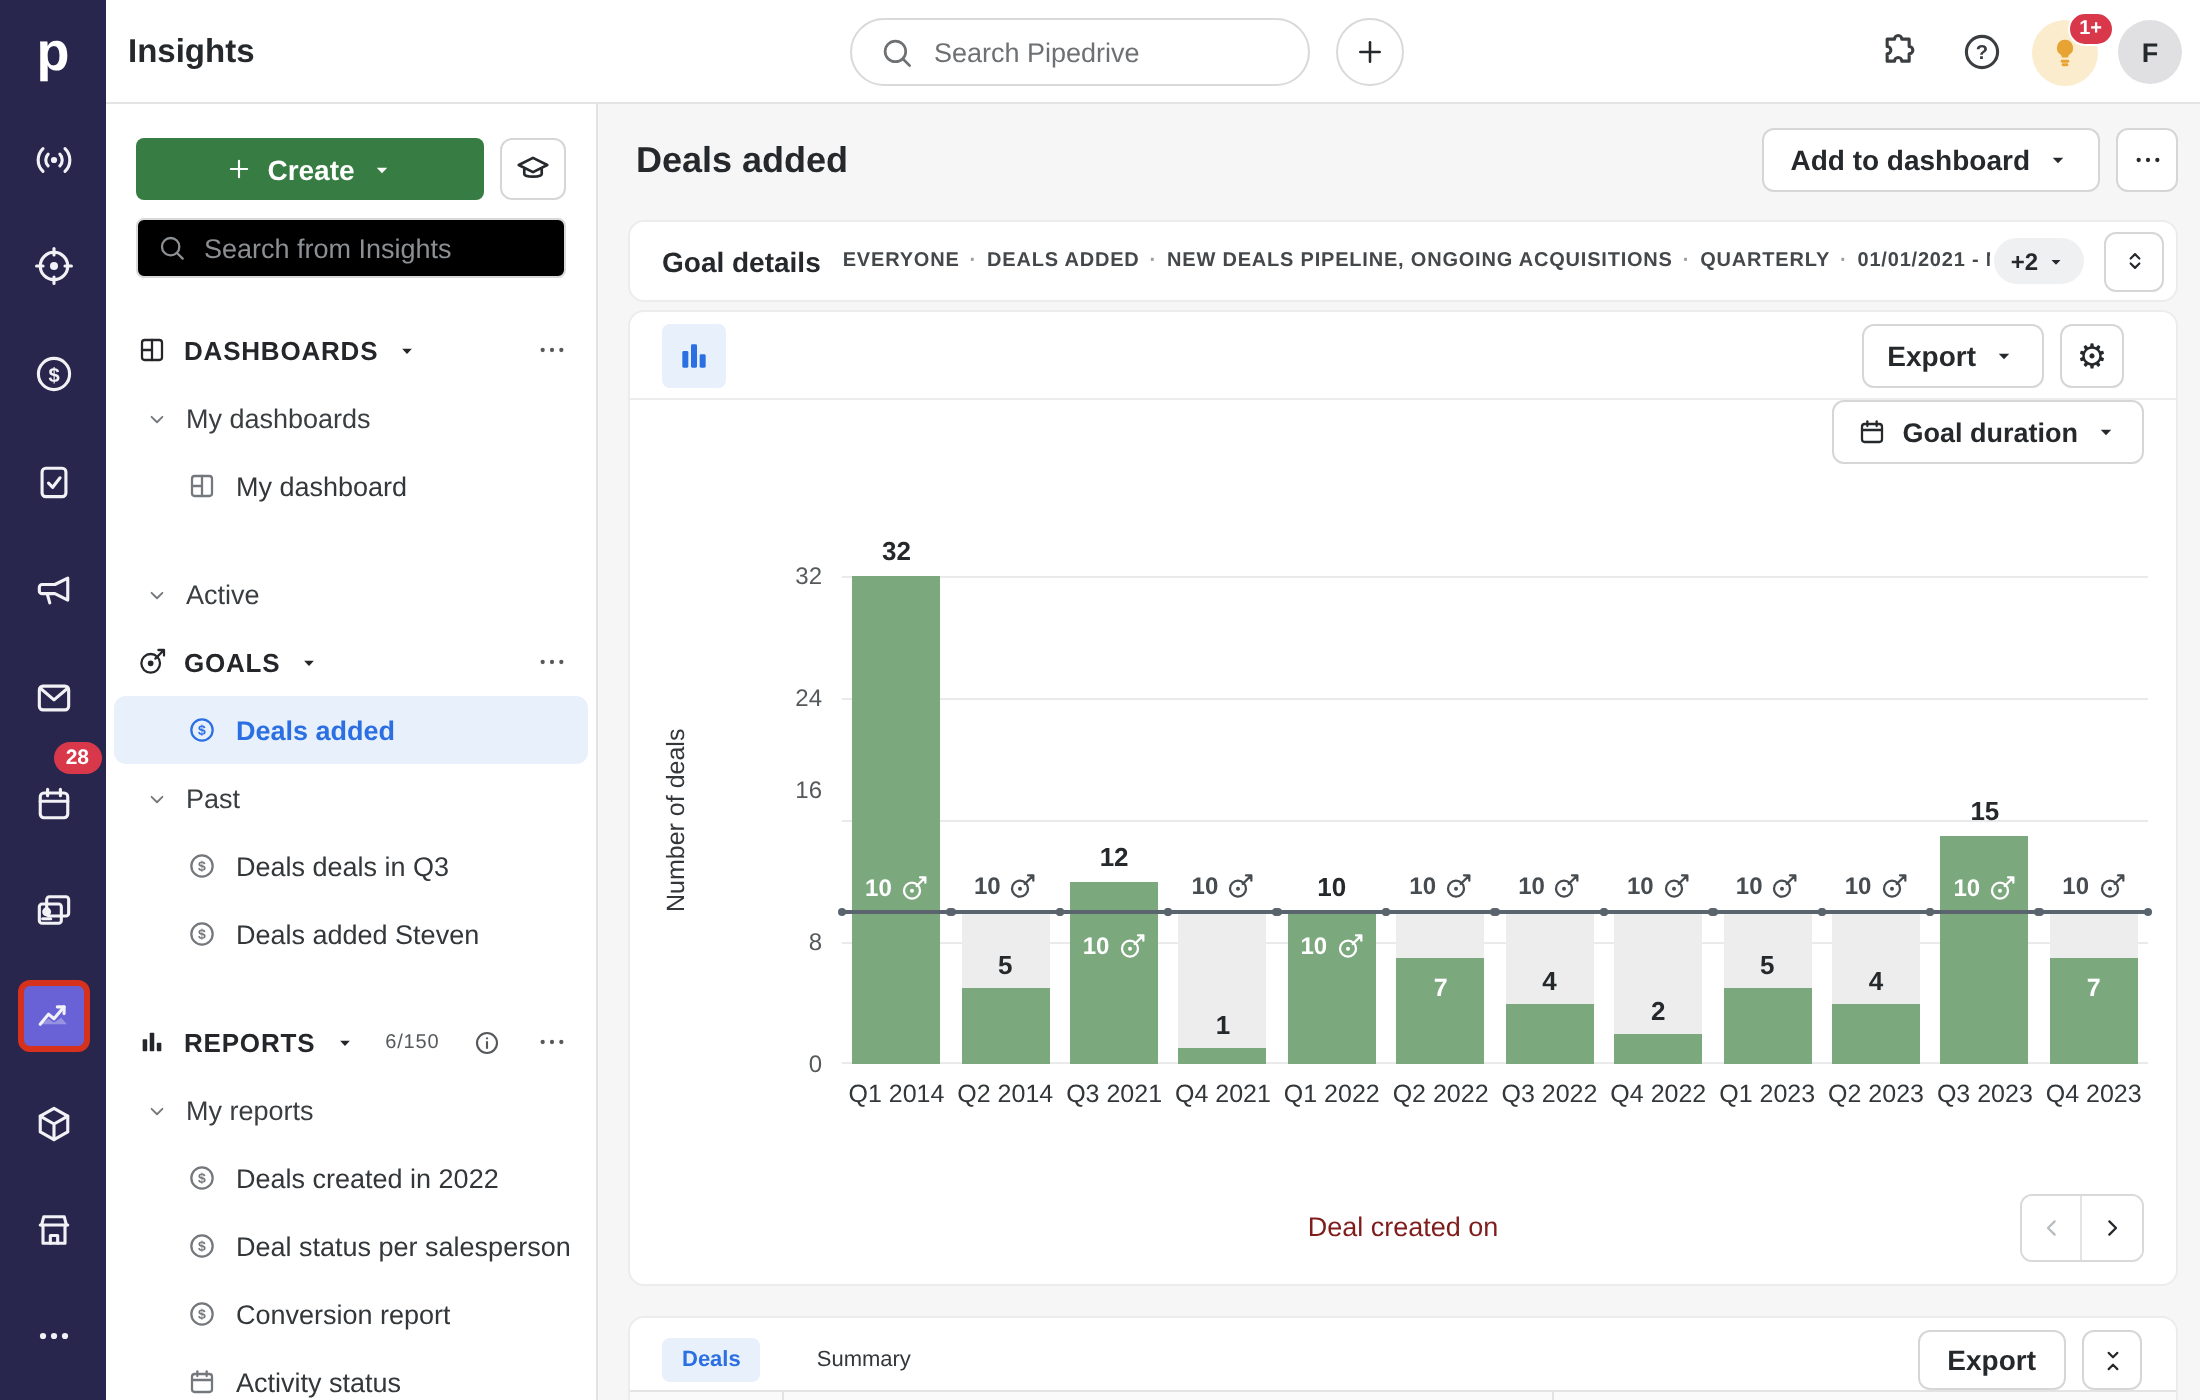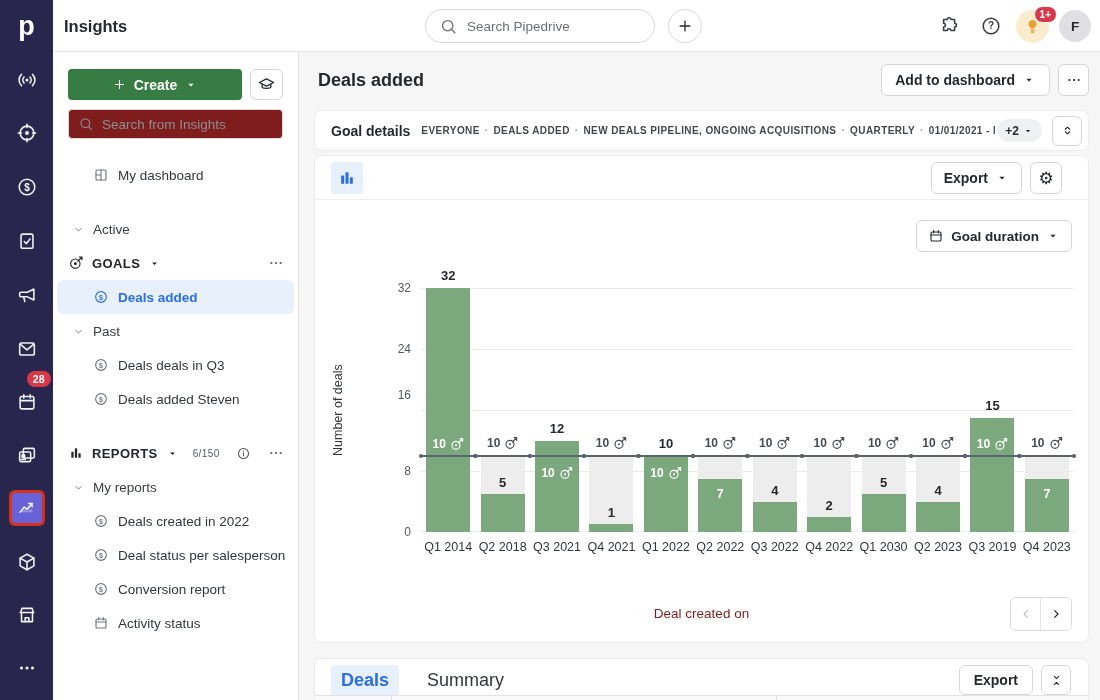--- a/index.html
+++ b/index.html
@@ -48,21 +48,21 @@
   
   .sidebar { position:absolute; left:53px; top:52px; width:246px; height:648px; background:#fff;
              border-right:1px solid #e2e2e2; z-index:4; }
   .create-row { position:absolute; top:17px; left:15px; right:15px; display:flex; gap:8px; }
   .create-btn { flex:1; height:31px; background:#377d43; color:#fff; border-radius:4px;
                 display:flex; align-items:center; justify-content:center; gap:7px;
                 font-size:14px; font-weight:700; cursor:pointer; }
   .learn-btn { width:33px; height:31px; }
   .sidebar-search { position:absolute; top:57px; left:15px; right:15px; height:30px;
                     border:1px solid #d9d9d9; border-radius:4px; display:flex; align-items:center;
-                    gap:8px; padding:0 9px; color:#8d9093; font-size:13.5px; background:#7f1d1d; }
+                    gap:8px; padding:0 9px; color:#8d9093; font-size:13.5px; background:#000000; }
   .side-nav { position:absolute; top:106px; left:0; right:0; }
   .nav-row { height:34px; display:flex; align-items:center; font-size:13.5px; color:#33373a;
              cursor:pointer; }
   .nav-row .lbl { white-space:nowrap; overflow:hidden; text-overflow:ellipsis; }
   .nav-section + .nav-section { margin-top:20px; }
   .sec-head { padding:0 14px 0 15px; gap:8px; font-size:13px; font-weight:700; letter-spacing:.4px;
               color:#24262a; }
   .sec-head .spacer { flex:1; }
   .sec-head .meta { font-size:10px; font-weight:400; color:#55595c; margin-left:6px; }
   .sec-head .ic-info { color:#55595c; margin-left:8px; }
@@ -97,21 +97,21 @@
 
   .chart-card { position:absolute; left:15px; right:11px; top:103px; height:488px; background:#fff;
                 border:1px solid #ececec; border-radius:8px; }
   .chart-toolbar { position:absolute; top:0; left:0; right:0; height:44px; border-bottom:1px solid #ececec; }
   .chart-type-btn { position:absolute; left:16px; top:6px; width:32px; height:32px; background:#e7f0fb;
                     border-radius:4px; color:#2b6fe3; display:flex; align-items:center; justify-content:center;
                     cursor:pointer; }
   .export-btn { position:absolute; right:66px; top:6px; height:32px; padding:0 12px;
                 font-size:14px; font-weight:600; }
   .gear-btn { position:absolute; right:26px; top:6px; width:32px; height:32px; font-size:17px; }
-  .goal-duration-btn { position:absolute; right:16px; top:64px; height:32px; padding:0 11px;
+  .goal-duration-btn { position:absolute; right:16px; top:44px; height:32px; padding:0 11px;
                        font-size:13.5px; font-weight:600; }
 
   .ylabel { position:absolute; left:14px; top:132px; height:244px; width:18px;
             writing-mode:vertical-rl; transform:rotate(180deg); display:flex; align-items:center;
             justify-content:center; font-size:12.5px; color:#33373a; }
   .yticks { position:absolute; left:56px; top:132px; width:40px; height:244px; }
   .ytick { position:absolute; right:0; width:40px; text-align:right; font-size:12px; color:#55595c; }
   .plot { position:absolute; left:106px; top:132px; width:653px; height:244px; }
   .gridline { position:absolute; left:0; right:0; height:1px; background:#e9eaeb; }
   .slots { position:absolute; inset:0; display:flex; }
@@ -134,21 +134,21 @@
                         font-size:13.5px; color:#7f1d1d; }
   .pager { position:absolute; right:16px; top:441px; display:flex; border:1px solid #d9d9d9;
            border-radius:6px; overflow:hidden; background:#fff; }
   .pager-btn { width:30px; height:32px; display:flex; align-items:center; justify-content:center;
                cursor:pointer; background:#fff; }
   .pager-btn.prev { color:#b9bcbe; border-right:1px solid #e4e4e4; }
 
   .bottom-panel { position:absolute; left:15px; right:11px; top:606px; height:42px; background:#fff;
                   border:1px solid #ececec; border-radius:8px 8px 0 0; }
   .tabs { position:absolute; left:16px; top:7px; display:flex; align-items:center; gap:18px; height:28px; }
-  .tab { font-size:18px; color:#33373a; cursor:pointer; padding:5px 10px; border-radius:4px; }
+  .tab { font-size:11px; color:#33373a; cursor:pointer; padding:5px 10px; border-radius:4px; }
   .tab.active { background:#e7f0fb; color:#2b6fe3; font-weight:700; }
   .bottom-export-btn { position:absolute; right:55px; top:6px; height:30px; padding:0 14px;
                        font-size:14px; font-weight:600; }
   .collapse-btn { position:absolute; right:17px; top:6px; width:30px; height:30px; }
   .table-strip { position:absolute; left:0; right:0; top:36px; height:6px; background:#fafafa;
                  border-top:1px solid #e3e3e3; }
   .col-div { position:absolute; top:0; bottom:0; width:1px; background:#e3e3e3; }
 </style>
 </head>
 <body>
@@ -342,20 +342,51 @@
     <span>
         <svg width="16" height="16" viewBox="0 0 24 24" fill="none" stroke="currentColor" stroke-width="1.7" stroke-linecap="round" stroke-linejoin="round">
           <circle cx="11" cy="11" r="6.5"></circle>
           <line x1="15.8" y1="15.8" x2="20" y2="20"></line>
         </svg>
       </span>
     <span>Search from Insights</span>
   </div>
   <div class="side-nav" id="side-nav">
       <div class="nav-section">
+        <div class="nav-row sec-head">
+          <span>
+            <svg width="16" height="16" viewBox="0 0 24 24" fill="none" stroke="currentColor" stroke-width="1.7" stroke-linecap="round" stroke-linejoin="round">
+              <rect x="4.5" y="4.5" width="15" height="15" rx="2"></rect>
+              <line x1="12" y1="4.5" x2="12" y2="19.5"></line>
+              <line x1="4.5" y1="12" x2="12" y2="12"></line>
+            </svg>
+          </span>
+          <span class="lbl">DASHBOARDS</span>
+          <span>
+            <svg width="13" height="13" viewBox="0 0 24 24" fill="none" stroke="currentColor" stroke-width="1.7" stroke-linecap="round" stroke-linejoin="round">
+              <path d="M7.5 10l4.5 4.7L16.5 10z" fill="currentColor" stroke="none"></path>
+            </svg>
+          </span>
+          <span class="spacer"></span>
+          <span class="dots">
+            <svg width="16" height="16" viewBox="0 0 24 24" fill="none" stroke="currentColor" stroke-width="1.7" stroke-linecap="round" stroke-linejoin="round">
+              <circle cx="5" cy="12" r="1.6" fill="currentColor" stroke="none"></circle>
+              <circle cx="12" cy="12" r="1.6" fill="currentColor" stroke="none"></circle>
+              <circle cx="19" cy="12" r="1.6" fill="currentColor" stroke="none"></circle>
+            </svg>
+          </span>
+        </div>
+        <div class="nav-row grp-head">
+          <span style="color:#74787d">
+            <svg width="13" height="13" viewBox="0 0 24 24" fill="none" stroke="currentColor" stroke-width="1.7" stroke-linecap="round" stroke-linejoin="round">
+              <polyline points="7,10 12,15 17,10"></polyline>
+            </svg>
+          </span>
+          <span class="lbl">My dashboards</span>
+        </div>
         <div class="nav-row leaf">
           <span class="ic">
             <svg width="16" height="16" viewBox="0 0 24 24" fill="none" stroke="currentColor" stroke-width="1.7" stroke-linecap="round" stroke-linejoin="round">
               <rect x="4.5" y="4.5" width="15" height="15" rx="2"></rect>
               <line x1="12" y1="4.5" x2="12" y2="19.5"></line>
               <line x1="4.5" y1="12" x2="12" y2="12"></line>
             </svg>
           </span>
           <span class="lbl">My dashboard</span>
         </div>
@@ -769,30 +800,30 @@
                 <circle cx="9" cy="12" r="6"></circle>
                 <circle cx="9" cy="12" r="1.5" fill="currentColor" stroke="none"></circle>
                 <path d="M12.5 8.5L19 2M19 2h-4M19 2v4"></path>
               </svg></div>
             <div class="val-label inside" style="bottom:31.375px">7</div>
           </div>
         </div>
       </div>
     <div class="xlabels" id="xlabels">
         <div class="xlabel">Q1 2014</div>
-        <div class="xlabel">Q2 2018</div>
+        <div class="xlabel">Q2 2014</div>
         <div class="xlabel">Q3 2021</div>
         <div class="xlabel">Q4 2021</div>
         <div class="xlabel">Q1 2022</div>
         <div class="xlabel">Q2 2022</div>
         <div class="xlabel">Q3 2022</div>
         <div class="xlabel">Q4 2022</div>
-        <div class="xlabel">Q1 2030</div>
+        <div class="xlabel">Q1 2023</div>
         <div class="xlabel">Q2 2023</div>
-        <div class="xlabel">Q3 2019</div>
+        <div class="xlabel">Q3 2023</div>
         <div class="xlabel">Q4 2023</div>
       </div>
 
     <div class="chart-footer-label">Deal created on</div>
     <div class="pager">
       <div class="pager-btn prev">
         <span>
             <svg width="16" height="16" viewBox="0 0 24 24" fill="none" stroke="currentColor" stroke-width="1.7" stroke-linecap="round" stroke-linejoin="round">
               <polyline points="14,7 9,12 14,17"></polyline>
             </svg>

